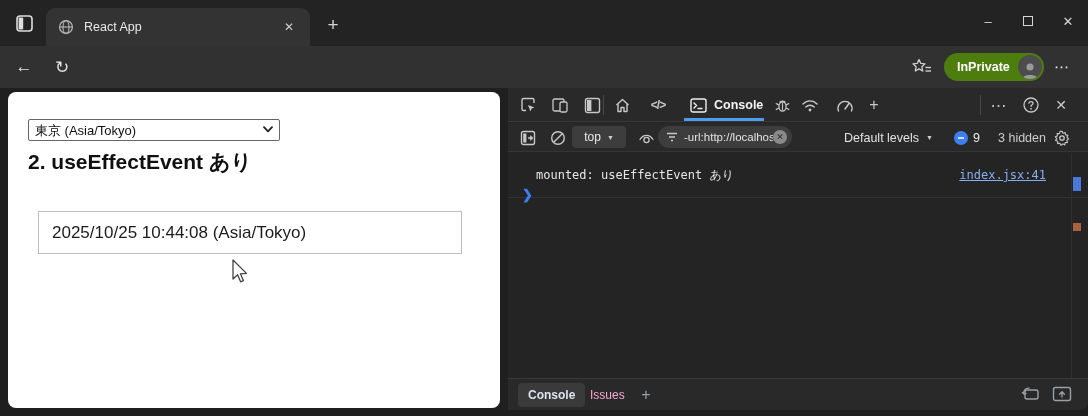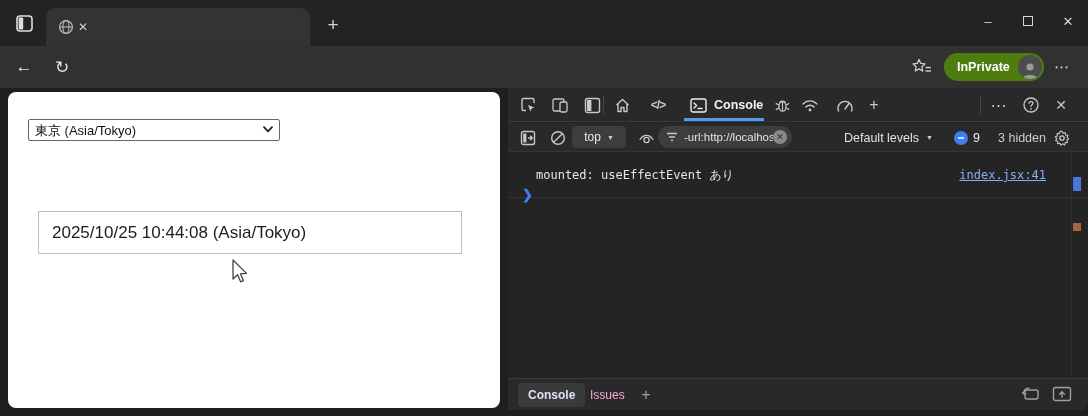--- a/index.html
+++ b/index.html
@@ -123,20 +123,21 @@
         <rect x="1" y="1" width="15" height="15" rx="3" fill="none" stroke="#dddddd" stroke-width="1.6"></rect>
         <rect x="2.6" y="2.6" width="4.6" height="11.8" rx="1" fill="#dddddd"></rect>
       </svg>
     </div>
     <div class="tab">
       <svg width="16" height="16" viewBox="0 0 16 16">
         <circle cx="8" cy="8" r="6.4" fill="none" stroke="#b9b9b9" stroke-width="1.2"></circle>
         <ellipse cx="8" cy="8" rx="3" ry="6.4" fill="none" stroke="#b9b9b9" stroke-width="1.1"></ellipse>
         <line x1="1.6" y1="8" x2="14.4" y2="8" stroke="#b9b9b9" stroke-width="1.1"></line>
       </svg>
+      <span class="tab-title">React App</span>
       <span class="tab-close">✕</span>
     </div>
     <div class="newtab-btn">+</div>
     <div class="win-controls">
       <div class="win-btn">–</div>
       <div class="win-btn">
           <span class="max-glyph"></span>
         </div>
       <div class="win-btn">✕</div>
     </div>
@@ -166,20 +167,21 @@
 
   <div class="page-card">
     <div class="tz-select-wrap">
       <select class="tz-select">
         <option>東京 (Asia/Tokyo)</option>
       </select>
       <svg class="tz-chevron" width="10" height="7" viewBox="0 0 10 7">
         <path d="M1 1.2 L5 5.4 L9 1.2" fill="none" stroke="#222" stroke-width="1.8" stroke-linecap="round" stroke-linejoin="round"></path>
       </svg>
     </div>
+    <div class="page-heading">2. useEffectEvent あり</div>
     <div class="datetime-box">
       <span>2025/10/25 10:44:08 (Asia/Tokyo)</span>
     </div>
     <svg class="cursor" width="20" height="28" viewBox="0 0 20 28">
       <path d="M3 2 L3 21 L7.6 16.8 L10.6 23.8 L13.4 22.6 L10.4 15.8 L16.5 15.4 Z" fill="#ffffff" stroke="#444444" stroke-width="1.3" stroke-linejoin="round"></path>
     </svg>
   </div>
 
   <div class="devtools">
 

